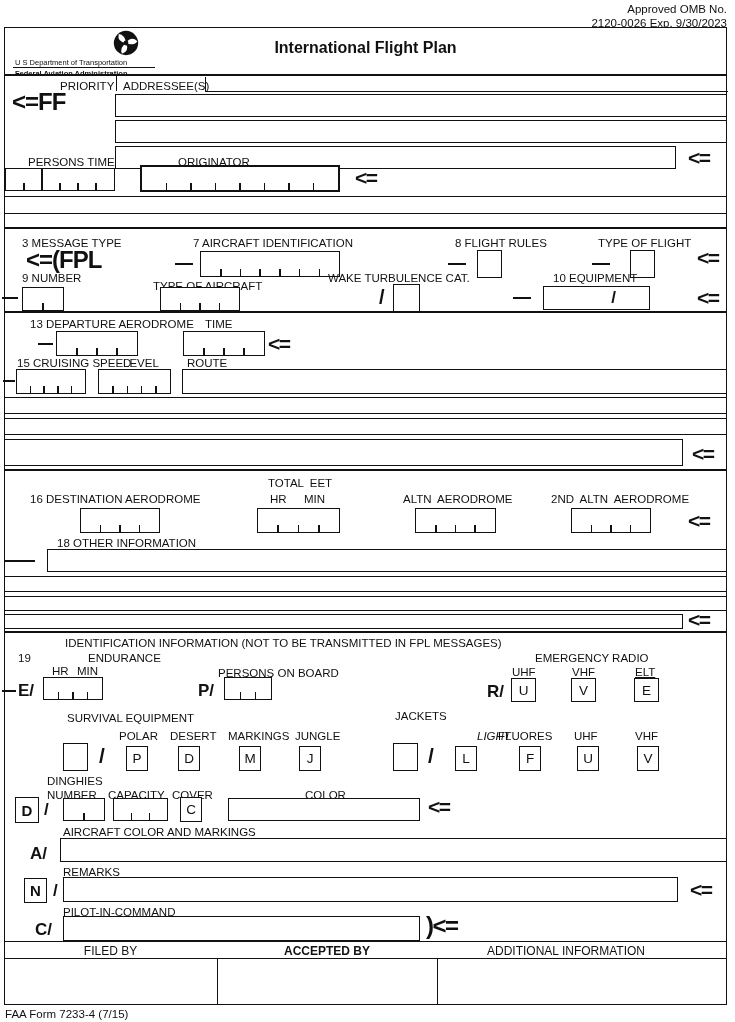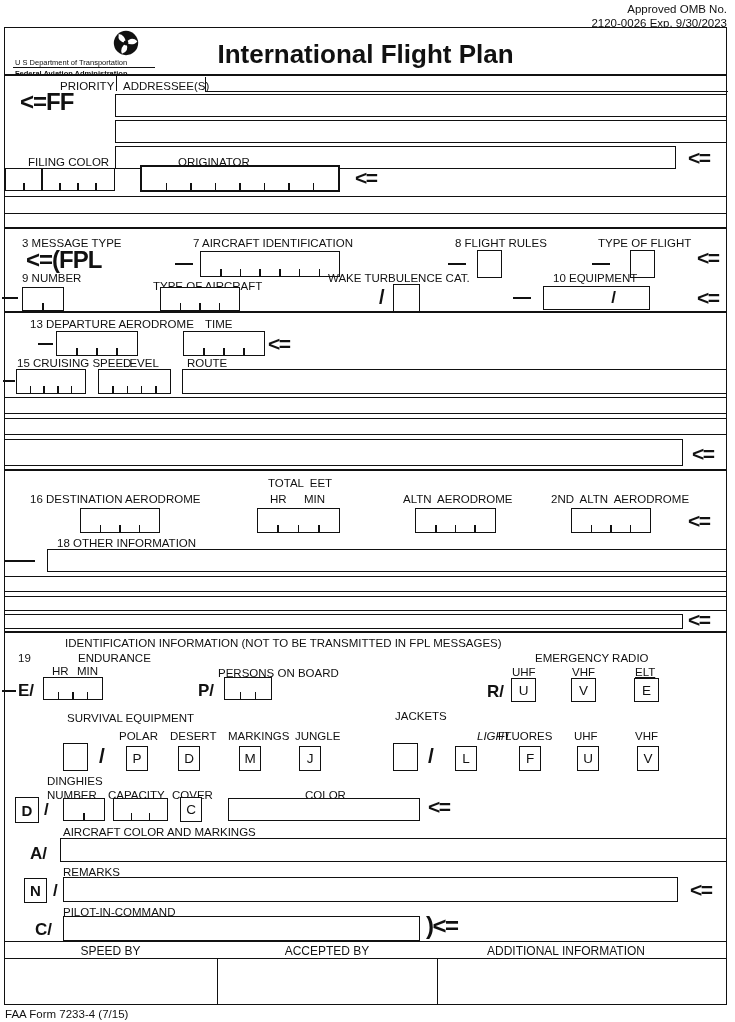--- a/index.html
+++ b/index.html
@@ -20,21 +20,21 @@
   .dash{position:absolute;height:0;border-top:2.2px solid #111;}
   .vline{position:absolute;width:0;border-left:1.6px solid #111;}
   .hline{position:absolute;height:0;border-top:1.6px solid #111;}
   .strip{position:absolute;border-left:1.6px solid #111;border-bottom:1.6px solid #111;}
   .letter{position:absolute;border:1.6px solid #111;box-sizing:border-box;display:flex;
           align-items:center;justify-content:center;font-size:13.5px;background:#fff;}
   .letter.b{font-size:15px;}
   .pref{position:absolute;font-weight:bold;font-size:17px;line-height:17px;white-space:nowrap;}
   .big{position:absolute;font-weight:bold;font-size:24px;line-height:24px;letter-spacing:-1px;white-space:nowrap;}
   .inslash{position:absolute;left:64%;top:1px;font-weight:bold;font-size:17px;}
-  .title{position:absolute;left:0;right:0;top:11px;text-align:center;font-size:26px;font-weight:bold;}
+  .title{position:absolute;left:0;right:0;top:11px;text-align:center;font-size:16px;font-weight:bold;}
 </style>
 </head>
 <body>
 
 <div id="page">
 
   <div class="lbl" style="right:8px;top:3px;text-align:right;">Approved OMB No.</div>
   <div class="lbl" style="right:8px;top:17px;text-align:right;">2120-0026 Exp. 9/30/2023</div>
 
   <div class="sec" style="top:27px;height:48px;">
@@ -53,27 +53,27 @@
     <div class="hline" style="left:8px;top:39px;width:142px;border-top-width:1px;"></div>
     <div class="lbl sm b" style="left:10px;top:41px;">Federal Aviation Administration</div>
     <div class="title">International Flight Plan</div>
   </div>
 
   <div class="sec" style="top:75px;height:153px;"></div>
   <div class="lbl" style="left:60px;top:80px;">PRIORITY</div>
   <div class="vline" style="left:116px;top:76px;height:15px;"></div>
   <div class="lbl" style="left:123px;top:80px;">ADDRESSEE(S)</div>
   <div class="strip" style="left:205px;top:77px;width:522px;height:14px;"></div>
-  <div class="big" style="left:12px;top:90px;margin-left:8px;">&lt;=FF</div>
+  <div class="big" style="left:12px;top:90px;">&lt;=FF</div>
   <div class="bx" style="left:115px;top:94px;width:612px;height:23px;"></div>
   <div class="bx" style="left:115px;top:120px;width:612px;height:23px;"></div>
   <div class="bx" style="left:115px;top:146px;width:561px;height:23px;"></div>
   <div class="arrow" style="left:688px;top:148px;">&lt;=</div>
 
-  <div class="lbl" style="left:28px;top:156px;">FILING COLOR</div>
+  <div class="lbl" style="left:28px;top:156px;">PERSONS TIME</div>
   <div class="bx" style="left:5px;top:168px;width:110px;height:23px;">
       <span class="cell"></span>
       <span class="cell tick"></span>
       <span class="cell full"></span>
       <span class="cell tick"></span>
       <span class="cell tick"></span>
       <span class="cell tick"></span>
     </div>
   <div class="lbl" style="left:178px;top:156px;">ORIGINATOR</div>
   <div class="bx thick" style="left:140px;top:165px;width:200px;height:27px;">
@@ -217,21 +217,21 @@
   <div class="bx" style="left:47px;top:549px;width:680px;height:23px;"></div>
   <div class="bx" style="left:4px;top:576px;width:723px;height:16px;"></div>
   <div class="bx" style="left:4px;top:596px;width:723px;height:15px;"></div>
   <div class="bx" style="left:4px;top:614px;width:679px;height:15px;"></div>
   <div class="arrow" style="left:688px;top:610px;">&lt;=</div>
 
   <div class="sec" style="top:632px;height:373px;"></div>
   <div class="lbl" style="left:65px;top:637px;">IDENTIFICATION INFORMATION (NOT TO BE TRANSMITTED IN FPL MESSAGES)</div>
 
   <div class="lbl" style="left:18px;top:652px;">19</div>
-  <div class="lbl" style="left:32px;top:652px;padding-left:46px;">ENDURANCE</div>
+  <div class="lbl" style="left:42px;top:652px;padding-left:46px;">ENDURANCE</div>
   <div class="lbl" style="left:52px;top:665px;">HR</div>
   <div class="lbl" style="left:77px;top:665px;">MIN</div>
   <div class="dash" style="left:2px;top:690px;width:14px;"></div>
   <div class="pref" style="left:18px;top:682px;">E/</div>
   <div class="bx" style="left:43px;top:677px;width:60px;height:23px;">
       <span class="cell"></span>
       <span class="cell tick"></span>
       <span class="cell tick"></span>
       <span class="cell tick"></span>
     </div>
@@ -304,22 +304,22 @@
   <div class="pref" style="left:53px;top:882px;">/</div>
   <div class="bx" style="left:63px;top:877px;width:615px;height:25px;"></div>
   <div class="arrow" style="left:690px;top:880px;">&lt;=</div>
 
   <div class="lbl" style="left:63px;top:906px;">PILOT-IN-COMMAND</div>
   <div class="pref" style="left:35px;top:921px;">C/</div>
   <div class="bx" style="left:63px;top:916px;width:357px;height:25px;"></div>
   <div class="arrow" style="left:426px;top:916px;font-size:24px;">)&lt;=</div>
 
   <div class="hline" style="left:4px;top:941px;width:723px;"></div>
-  <div class="lbl ctr" style="left:4px;top:945px;width:213px;font-size:12px;">SPEED BY</div>
-  <div class="lbl ctr" style="left:217px;top:945px;width:220px;font-size:12px;">ACCEPTED BY</div>
+  <div class="lbl ctr" style="left:4px;top:945px;width:213px;font-size:12px;">FILED BY</div>
+  <div class="lbl ctr" style="left:217px;top:945px;width:220px;font-size:12px;font-weight:bold;">ACCEPTED BY</div>
   <div class="lbl ctr" style="left:421px;top:945px;width:290px;font-size:12px;">ADDITIONAL INFORMATION</div>
   <div class="hline" style="left:4px;top:958px;width:723px;"></div>
   <div style="position:absolute;left:6px;top:960px;width:209px;height:43px;"></div>
   <div style="position:absolute;left:219px;top:960px;width:216px;height:43px;"></div>
   <div style="position:absolute;left:439px;top:960px;width:286px;height:43px;"></div>
   <div class="vline" style="left:217px;top:958px;height:47px;"></div>
   <div class="vline" style="left:437px;top:958px;height:47px;"></div>
 
   <div class="lbl" style="left:5px;top:1008px;">FAA Form 7233-4 (7/15)</div>
 

